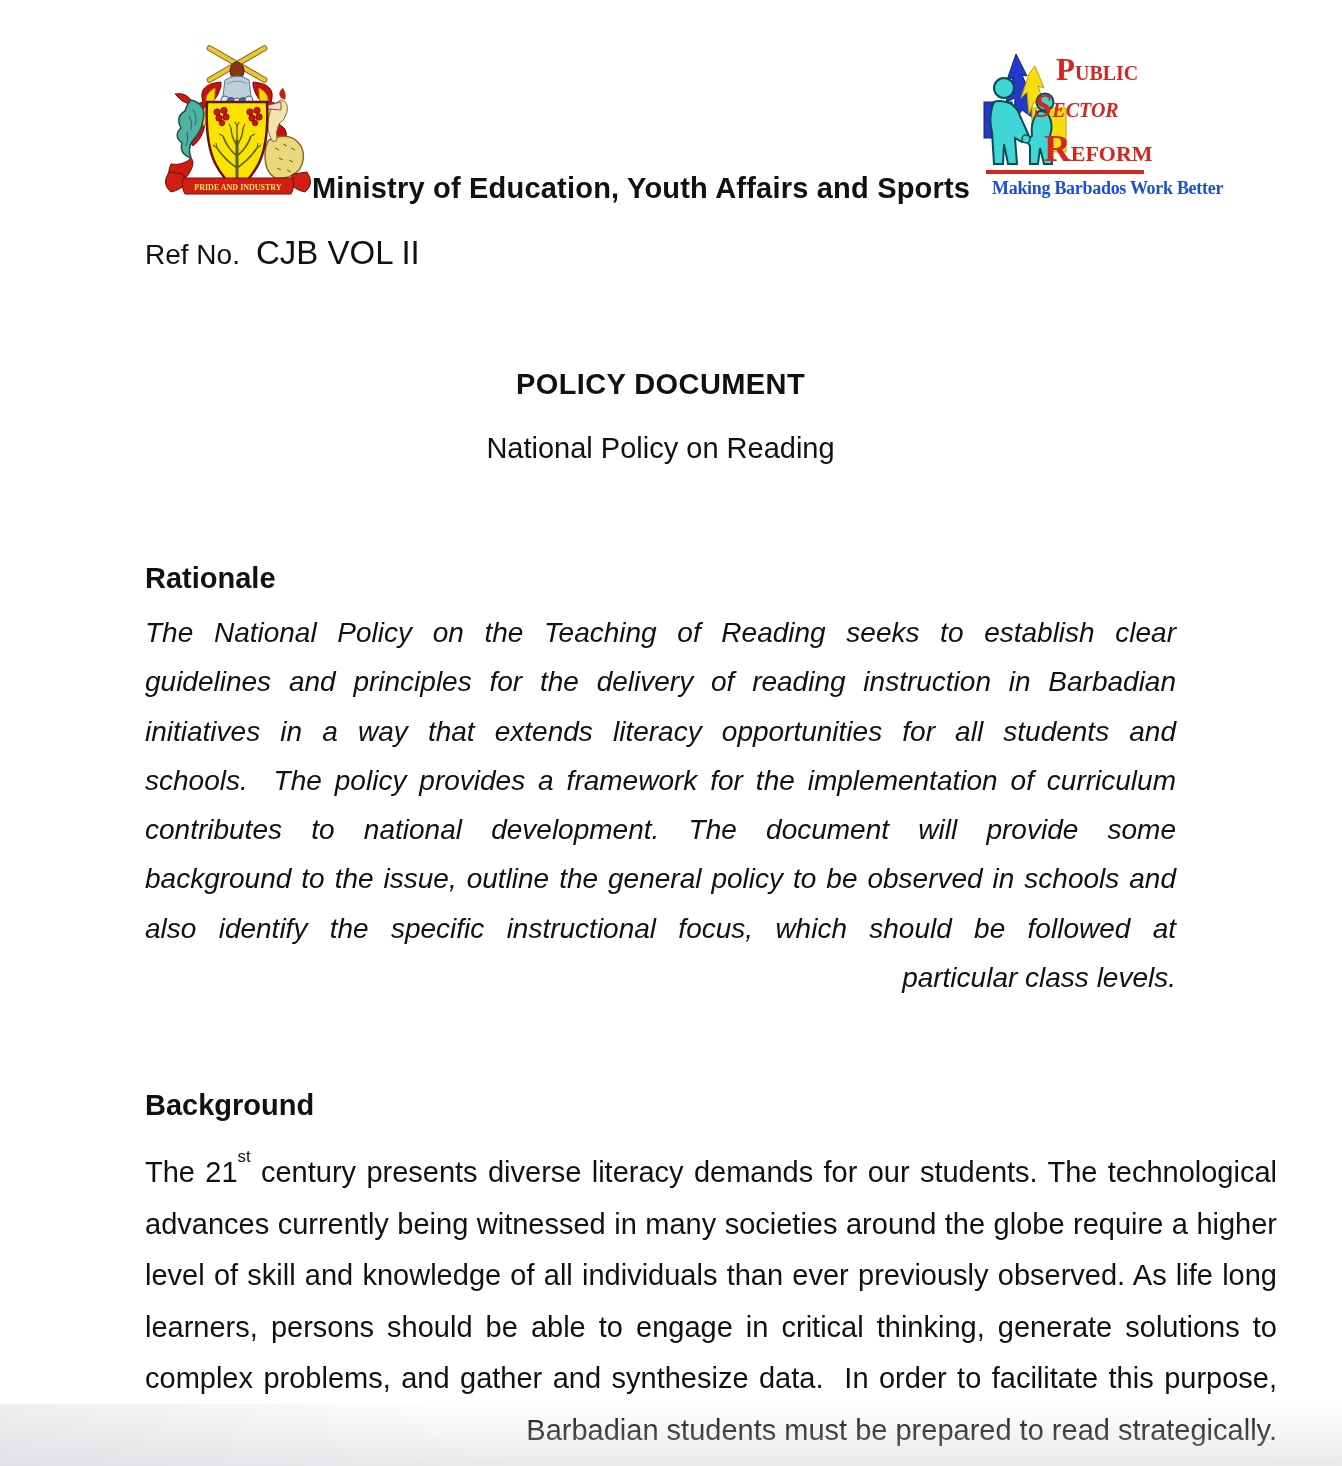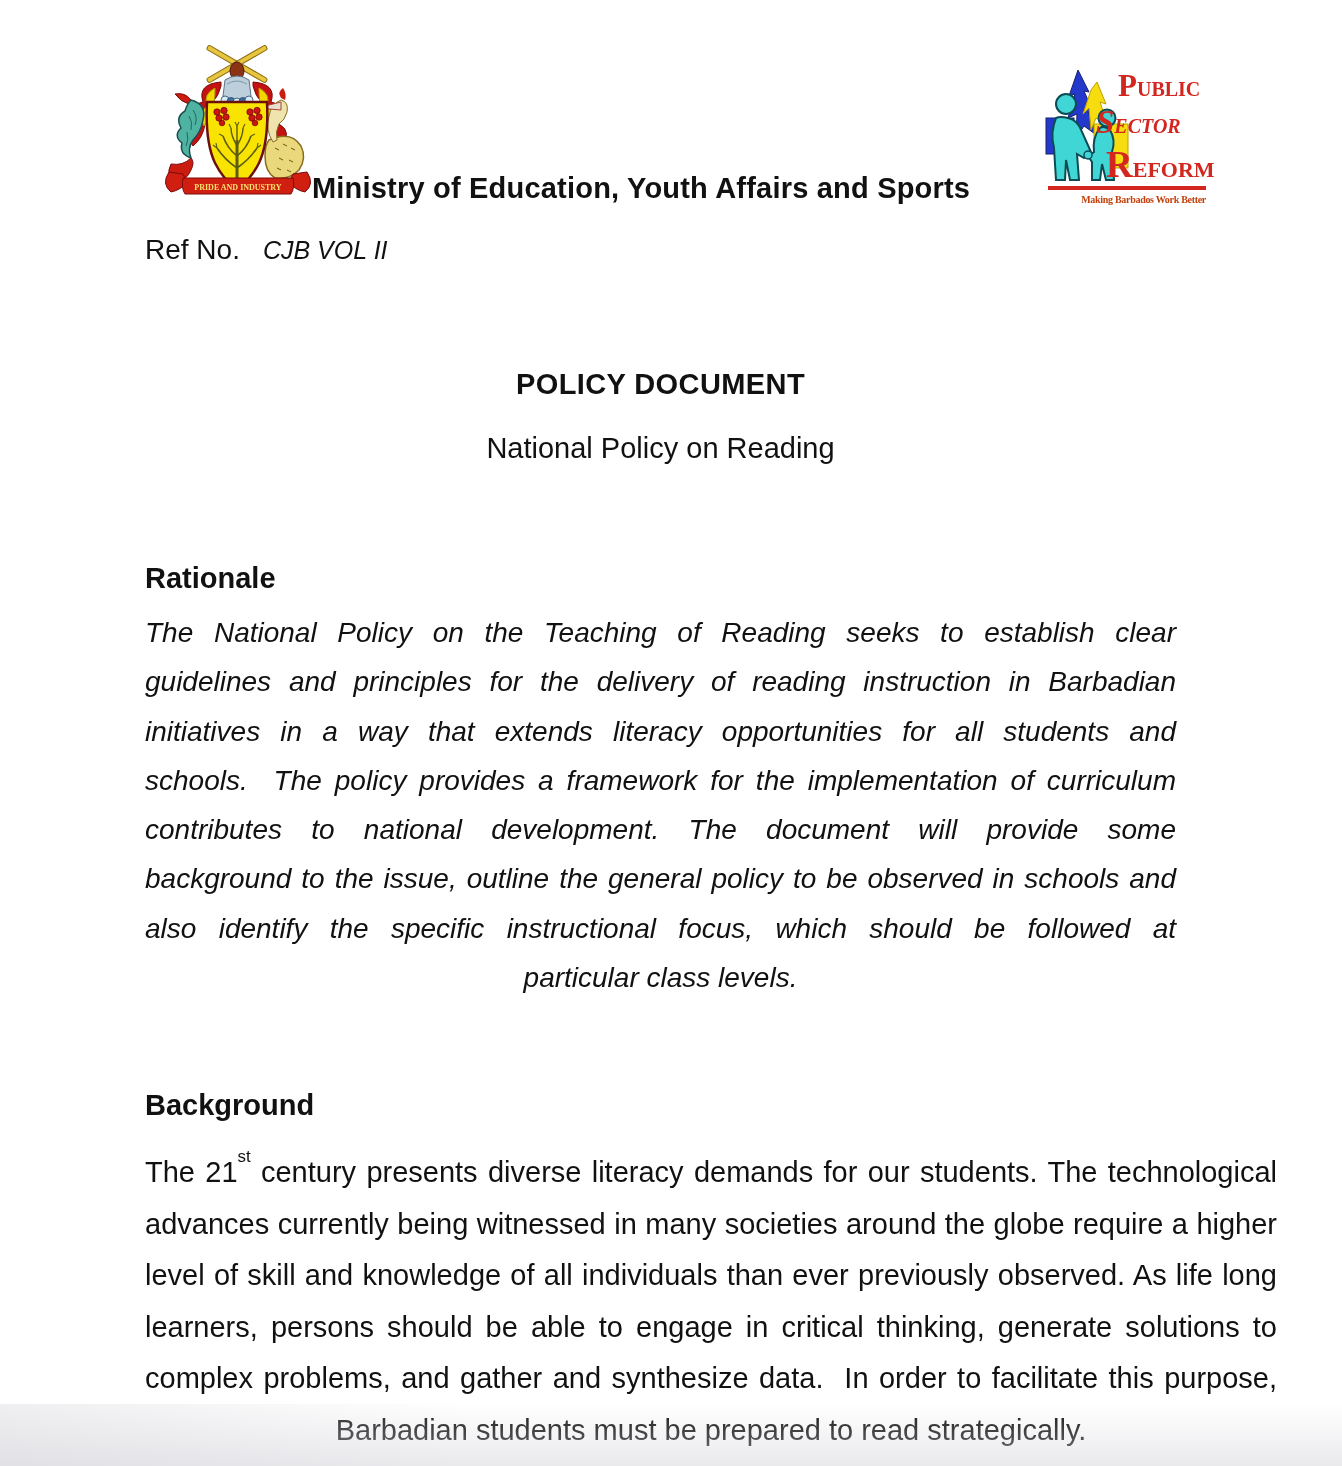--- a/index.html
+++ b/index.html
@@ -10,43 +10,43 @@
   }
 
   
   .arms { position:absolute; left:157px; top:44px; width:162px; height:164px; }
 
   .ministry {
     position:absolute; left:312px; top:172px;
     font-size:29px; font-weight:bold; letter-spacing:0.2px; white-space:nowrap;
   }
 
-  .psr-logo { position:absolute; left:1044px; top:50px; width:164px; height:150px;margin-top:16px; }
+  .psr-logo { position:absolute; left:982px; top:50px; width:164px; height:150px; }
   .psr-figures { position:absolute; left:0; top:2px; width:88px; height:114px; }
   .psr-word {
     position:absolute; color:#d3261e; font-weight:bold; white-space:nowrap;
     font-family:"Liberation Serif","DejaVu Serif",serif; line-height:1;
   }
   .psr-word .init { line-height:1; }
   .psr-public { left:74px; top:4px;  font-size:20px; }
   .psr-public .init { font-size:31px; }
   .psr-sector { left:52px; top:40px; font-size:20px;font-style:italic; }
   .psr-sector .init { font-size:33px; }
   .psr-reform { left:62px; top:80px; font-size:22px; }
   .psr-reform .init { font-size:37px; }
   .psr-underline { position:absolute; left:4px; top:120px; width:158px; height:4px; background:#d3261e; }
   .psr-tagline {
-    position:absolute; left:10px; top:128px; width:152px; text-align:right;
+    position:absolute; left:10px; top:128px; width:152px; text-align:left;
     font-family:"Liberation Serif","DejaVu Serif",serif; font-weight:bold;
-    font-size:10px; color:#c2410c; letter-spacing:-0.3px; white-space:nowrap;
+    font-size:18px; color:#1d4ed8; letter-spacing:-0.3px; white-space:nowrap;
   }
 
   
   .refline { position:absolute; left:145px; top:234px; font-size:28px; }
-  .ref-value { font-style:italic; margin-left:23px; font-size:25px; }
+  .ref-value { margin-left:16px; font-size:33px; }
 
   
   .doc-title {
     position:absolute; left:145px; top:368px; width:1031px; text-align:center;
     font-size:29px; font-weight:bold; letter-spacing:0.4px;
   }
   .doc-subtitle {
     position:absolute; left:145px; top:432px; width:1031px; text-align:center;
     font-size:29px;
   }
@@ -54,21 +54,21 @@
   
   .sec-heading { position:absolute; left:145px; font-size:29px; font-weight:bold; }
   .h-rationale  { top:562px; }
   .h-background { top:1089px; }
 
   .para { position:absolute; left:145px; }
   .p1 { top:608px;  width:1031px; font-size:28px; line-height:49.3px;font-style:italic; }
   .p2 { top:1147px; width:1132px; font-size:29px; line-height:51.5px; }
 
   .jline    { text-align:justify; text-align-last:justify; }
-  .lastline { text-align:center; }
+  .lastline { text-align:right; }
 
   sup.st {
     font-size:0.58em; line-height:0; position:relative; top:-0.55em;
   }
 
   .bottom-shade {
     position:absolute; left:0; bottom:0; width:100%; height:62px; pointer-events:none;
     background:
       linear-gradient(to right, rgba(210,210,216,0.35), rgba(210,210,216,0) 35%),
       linear-gradient(to bottom, rgba(222,222,226,0) 0%, rgba(216,216,222,0.55) 100%);

